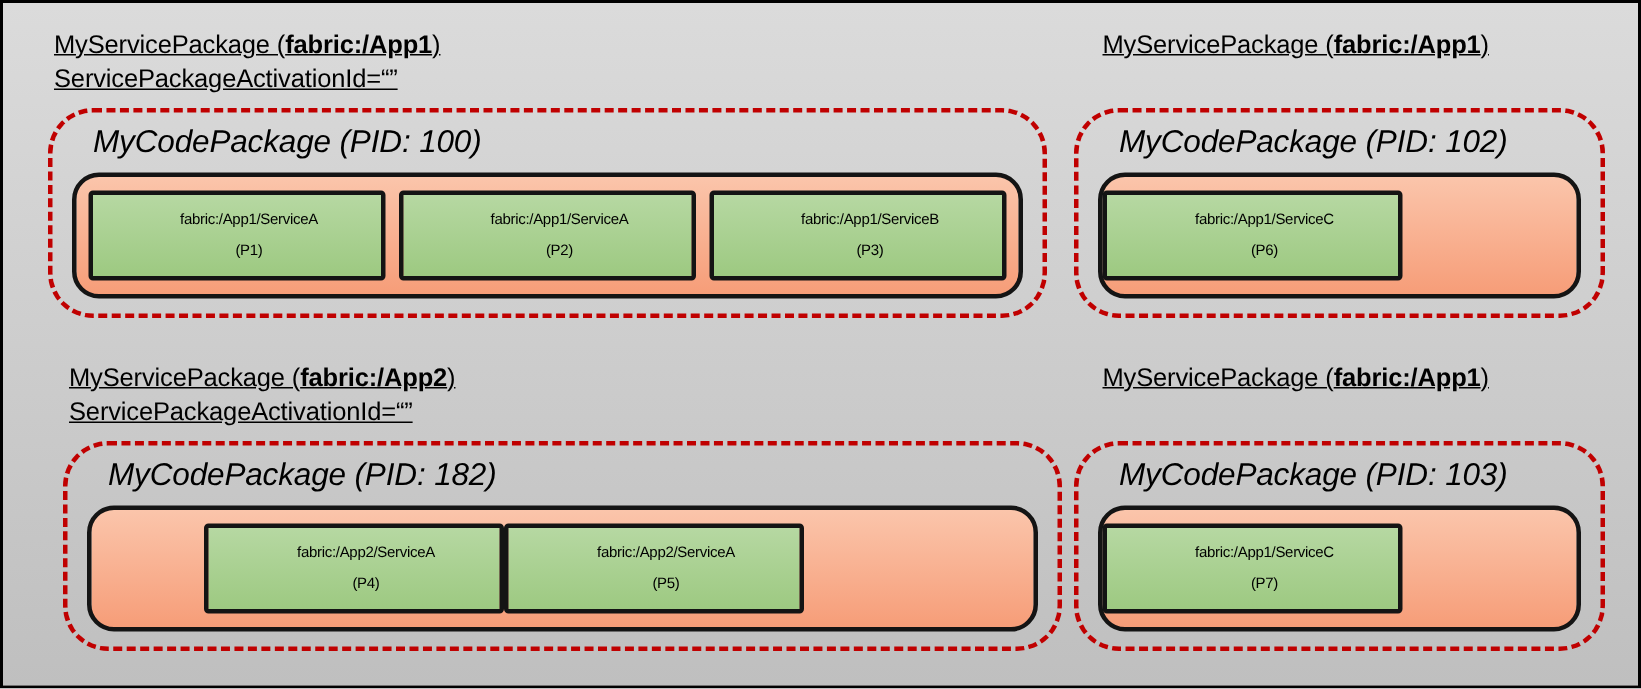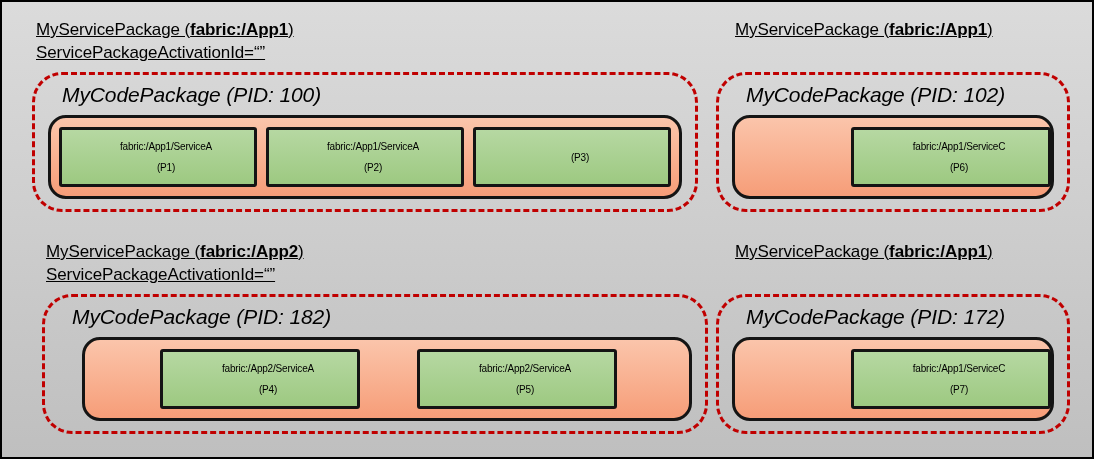--- a/index.html
+++ b/index.html
@@ -64,22 +64,22 @@
     border: 3px solid var(--box-border, #141414);
     border-radius: 18px;
     background: linear-gradient(180deg,
       var(--host-top, #fbc5ab) 0%,
       var(--host-bottom, #f69d78) 100%);
     display: flex;
     align-items: center;
   }
   .layout-fill   { padding: 0 8px; gap: 9px; }
   .layout-fill .service-box { flex: 1 1 0; }
-  .layout-center { justify-content: flex-end; }
-  .layout-offset { padding-left: 75px; gap: 57px; justify-content: flex-start; margin-left: 24px; }
+  .layout-center { justify-content: flex-start; }
+  .layout-offset { padding-left: 75px; justify-content: flex-start; }
   .layout-center .service-box,
   .layout-offset .service-box { flex: 0 0 200px; width: 200px; }
 
   .service-box {
     height: 60px;
     border: 3px solid var(--box-border, #141414);
     border-radius: 3px;
     background: linear-gradient(180deg,
       var(--service-top, #b6d8a2) 0%,
       var(--service-bottom, #9dc981) 100%);
@@ -112,20 +112,21 @@
       <div class="host-box layout-fill">
         <div class="service-box">
           <div class="line">fabric:/App1/ServiceA</div>
           <div class="line">(P1)</div>
         </div>
         <div class="service-box">
           <div class="line">fabric:/App1/ServiceA</div>
           <div class="line">(P2)</div>
         </div>
         <div class="service-box">
+          <div class="line">fabric:/App1/ServiceB</div>
           <div class="line">(P3)</div>
         </div>
       </div>
     </div>
   </div>
 
   <div class="quadrant q-tr right-col">
     <div class="pkg-title">
       <span>MyServicePackage (</span><span class="app-bold">fabric:/App1</span><span>)</span><br>
     </div>
@@ -158,21 +159,21 @@
         </div>
       </div>
     </div>
   </div>
 
   <div class="quadrant q-br right-col">
     <div class="pkg-title">
       <span>MyServicePackage (</span><span class="app-bold">fabric:/App1</span><span>)</span><br>
     </div>
     <div class="dashed-box">
-      <div class="code-label">MyCodePackage (PID: 172)</div>
+      <div class="code-label">MyCodePackage (PID: 103)</div>
       <div class="host-box layout-center">
         <div class="service-box">
           <div class="line">fabric:/App1/ServiceC</div>
           <div class="line">(P7)</div>
         </div>
       </div>
     </div>
   </div>
 
 </div>

